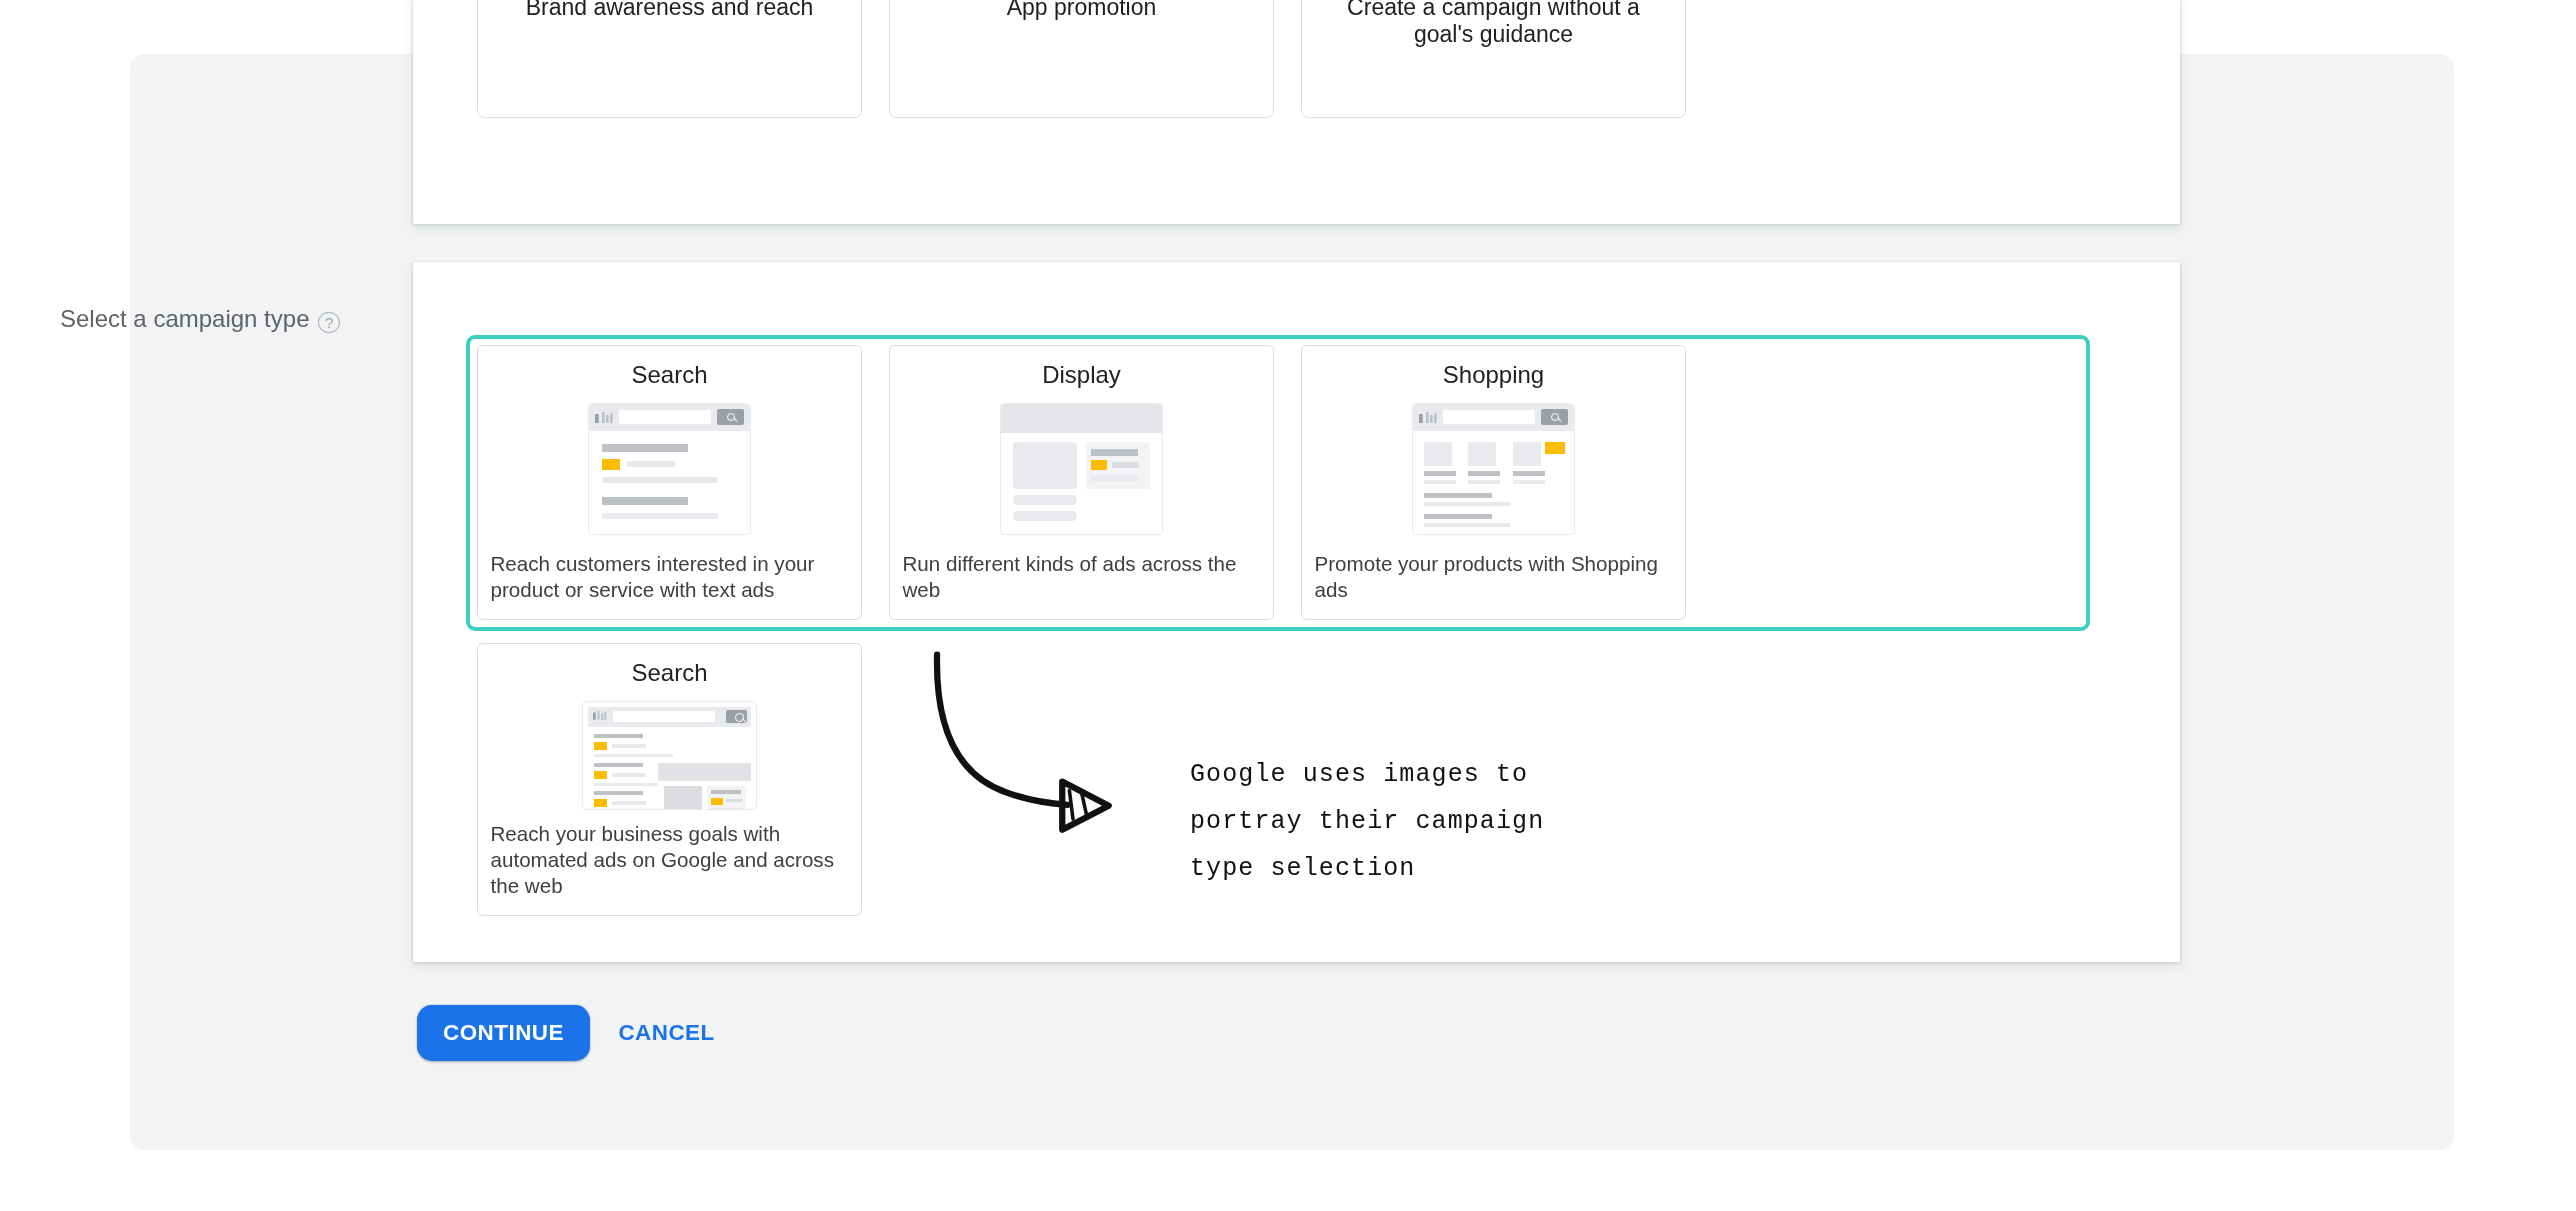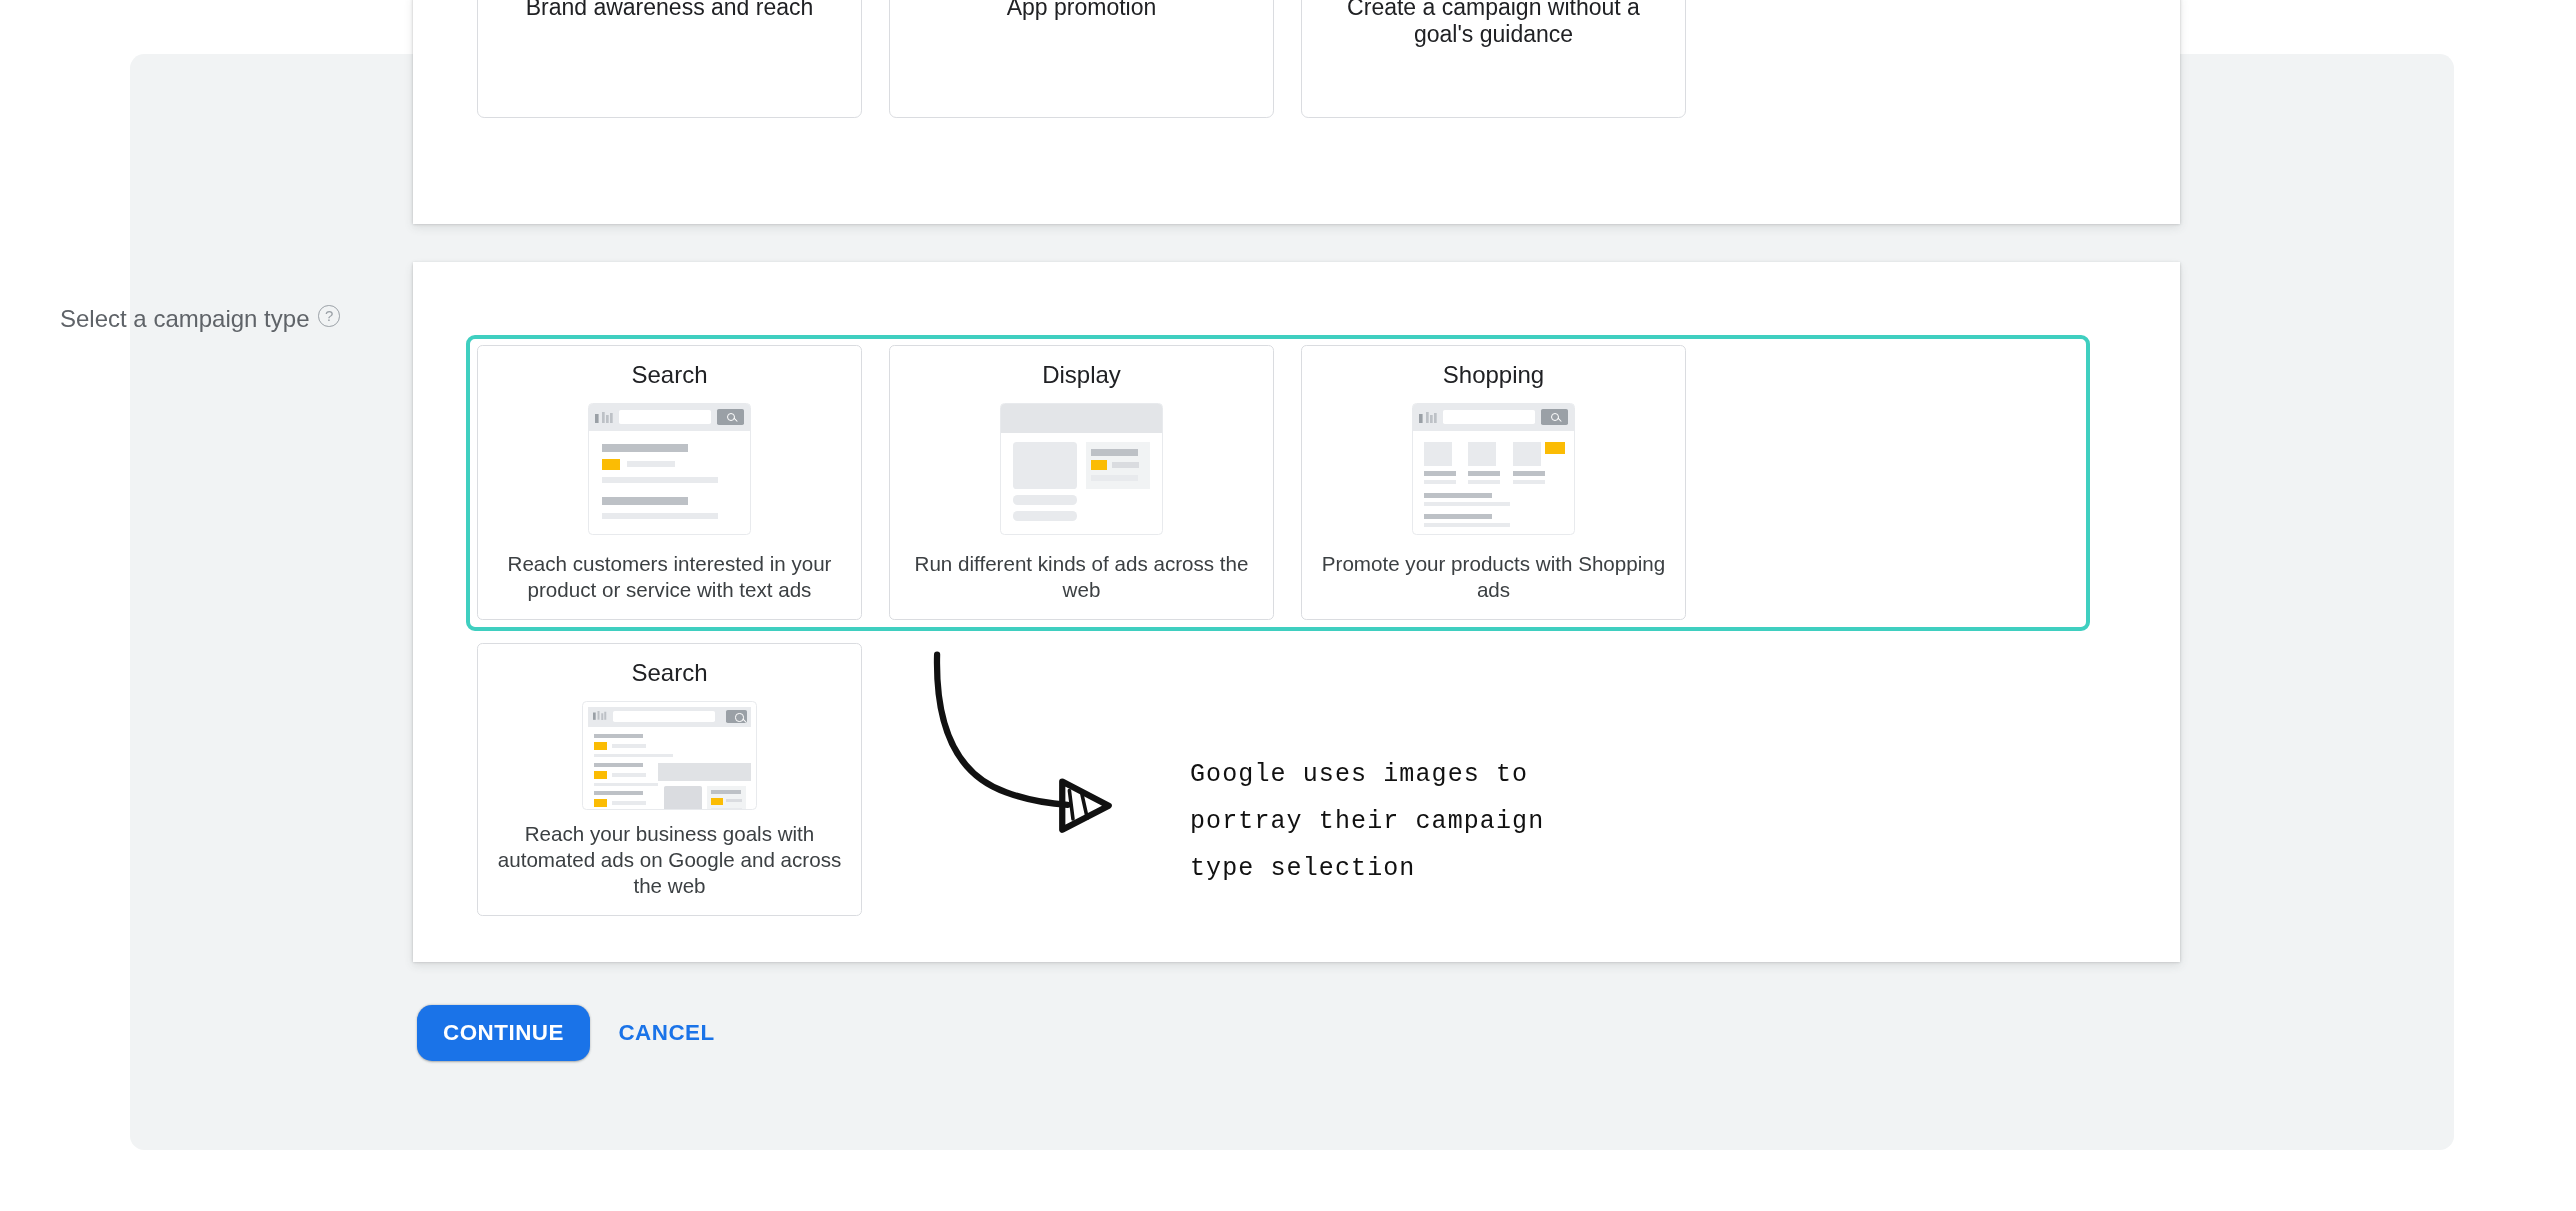--- a/index.html
+++ b/index.html
@@ -40,21 +40,21 @@
     padding-top:9px;box-sizing:border-box;
   }
   .goal-card .lbl{
     font-size:23px;color:#202124;line-height:27px;
     text-align:center;max-width:331px;
   }
 
   
   .section-label{
     position:absolute;left:60px;top:305px;
-    display:flex;align-items:flex-start;gap:9px;
+    display:flex;align-items:flex-end;gap:9px;
     font-size:24px;color:#5f6368;white-space:nowrap;
   }
   .help-icon{
     display:inline-flex;align-items:center;justify-content:center;
     width:21.5px;height:21.5px;border:1.8px solid #9aa0a6;border-radius:50%;
     font-size:15px;color:#9aa0a6;line-height:1;font-weight:400;
     box-sizing:border-box;
   }
 
   
@@ -78,21 +78,21 @@
     display:flex;flex-direction:column;align-items:center;
     box-sizing:border-box;
     padding:14.3px 12.5px 16px;
   }
   .type-card.h1{height:275px;}
   .type-card.h2{height:273px;}
   .type-card .tc-title{
     font-size:24px;color:#202124;line-height:30px;margin-bottom:5.4px;
   }
   .type-card .tc-desc{
-    font-size:20.6px;color:#3c4043;line-height:26px;text-align:center;
+    font-size:20.6px;color:#3c4043;line-height:26px;text-align:left;
     margin-top:auto;
   }
 
   
   .thumb{
     width:163px;height:132px;background:#fff;
     border:0.9px solid #e8eaed;border-radius:4.5px;
     position:relative;overflow:hidden;margin:7.2px 0 10.7px;
     box-sizing:border-box;
   }

